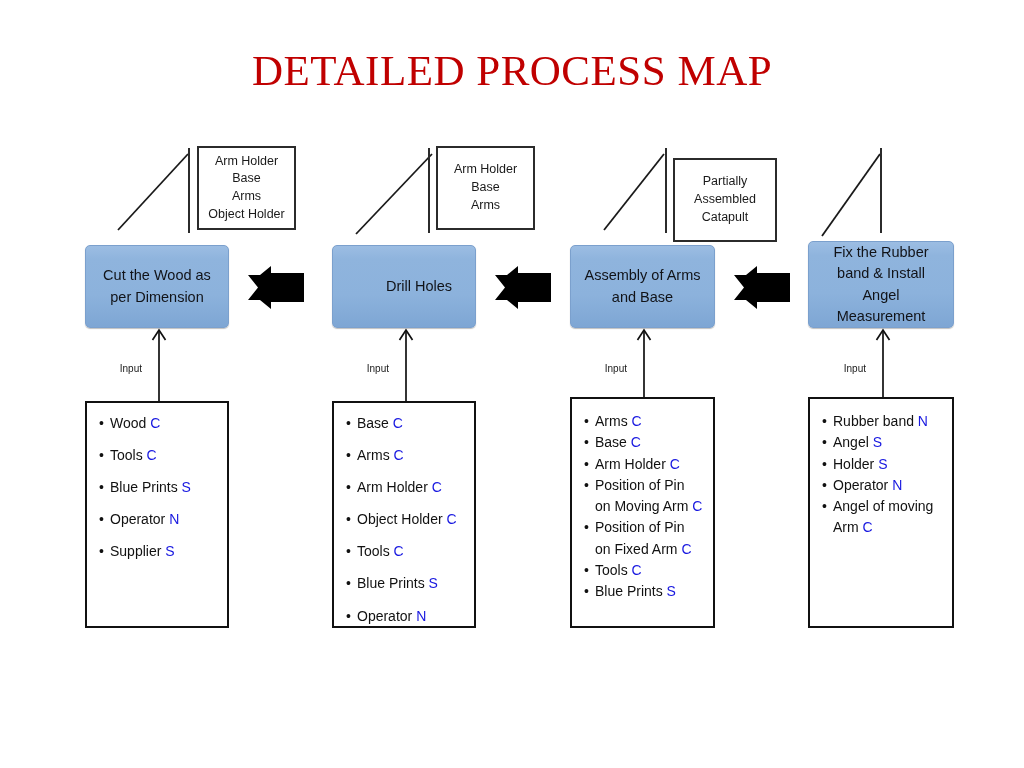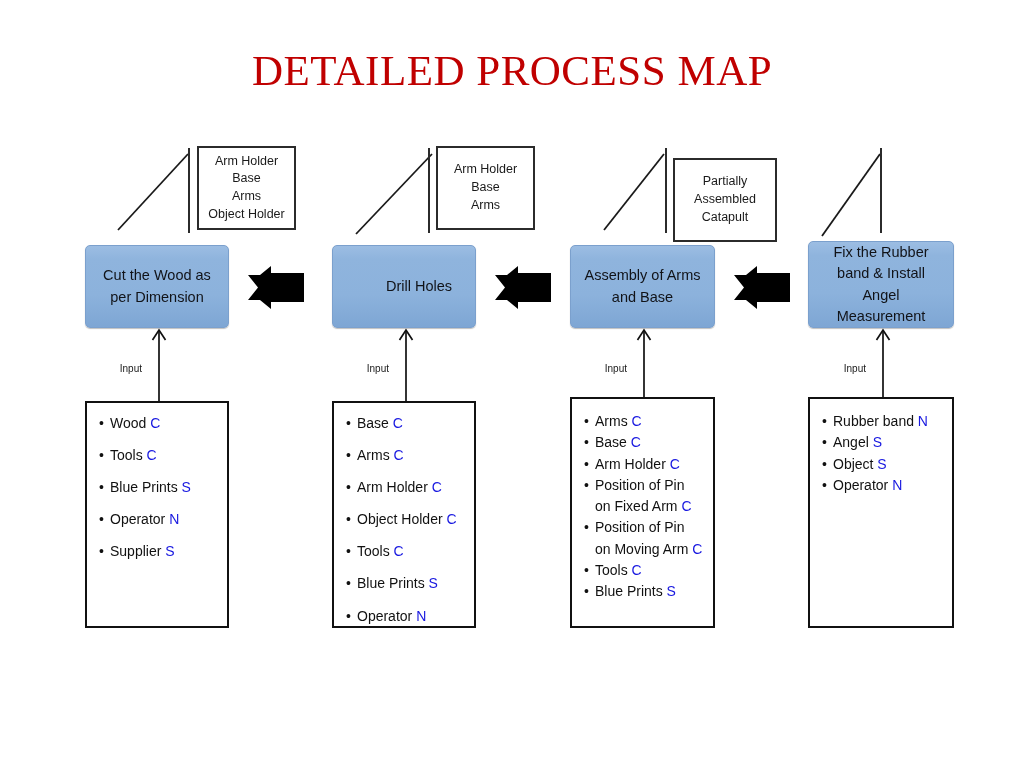--- a/index.html
+++ b/index.html
@@ -243,22 +243,22 @@
     <line x1="11" y1="72" x2="11" y2="5"></line>
     <polyline points="4.5,14 11,4 17.5,14"></polyline>
   </svg>
   <div class="input-label" style="left:571px; top:363px; width:56px;">Input</div>
 
   <div class="in-box tight" style="left:570px; top:397px; width:145px; height:231px;">
     <ul>
       <li><span>Arms</span> <span class="sfx">C</span></li>
       <li><span>Base</span> <span class="sfx">C</span></li>
       <li><span>Arm Holder</span> <span class="sfx">C</span></li>
+      <li><span>Position of Pin on Moving Arm</span> <span class="sfx">C</span></li>
       <li><span>Position of Pin on Fixed Arm</span> <span class="sfx">C</span></li>
-      <li><span>Position of Pin on Moving Arm</span> <span class="sfx">C</span></li>
       <li><span>Tools</span> <span class="sfx">C</span></li>
       <li><span>Blue Prints</span> <span class="sfx">S</span></li>
     </ul>
   </div>
 
   <svg class="blkarrow" style="left:734px; top:266px; width:56px; height:43px;">
     <polygon fill="#000000" points="0,9 12,9 23,0 23,7 56,7 56,36 23,36 23,43 12,34 0,34 10,21.5"></polygon>
   </svg>
 
   <svg class="leader" style="left:822px; top:148px; width:66px; height:96px;">
@@ -278,18 +278,19 @@
   <svg class="uparrow" style="left:872px; top:326px; width:22px; height:72px;">
     <line x1="11" y1="72" x2="11" y2="5"></line>
     <polyline points="4.5,14 11,4 17.5,14"></polyline>
   </svg>
   <div class="input-label" style="left:810px; top:363px; width:56px;">Input</div>
 
   <div class="in-box tight" style="left:808px; top:397px; width:146px; height:231px;">
     <ul>
       <li><span>Rubber band</span> <span class="sfx">N</span></li>
       <li><span>Angel</span> <span class="sfx">S</span></li>
-      <li><span>Object</span> <span class="sfx">S</span></li>
+      <li><span>Holder</span> <span class="sfx">S</span></li>
       <li><span>Operator</span> <span class="sfx">N</span></li>
+      <li><span>Angel of moving Arm</span> <span class="sfx">C</span></li>
     </ul>
   </div>
 
 </div>
 
 </body></html>

